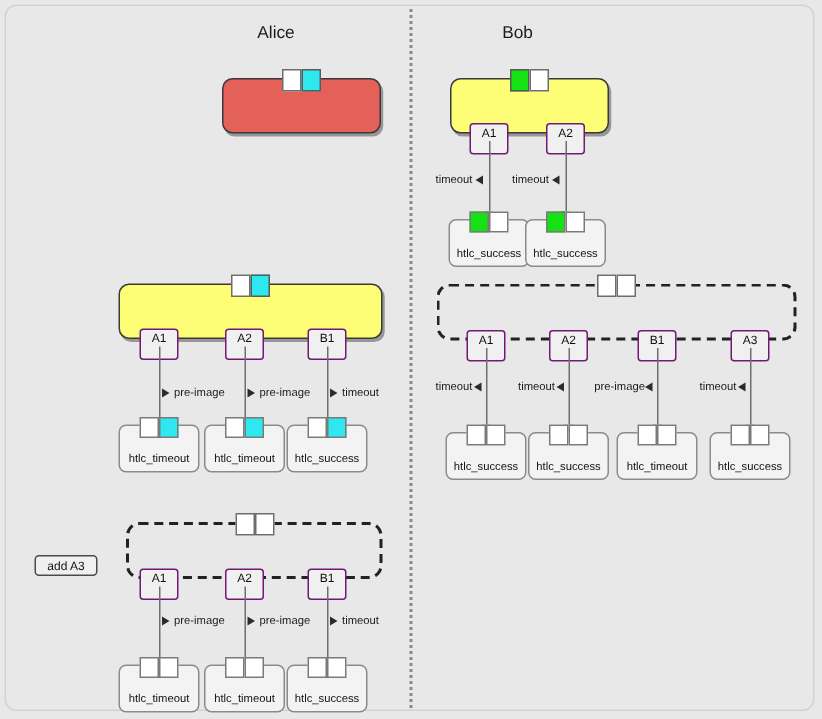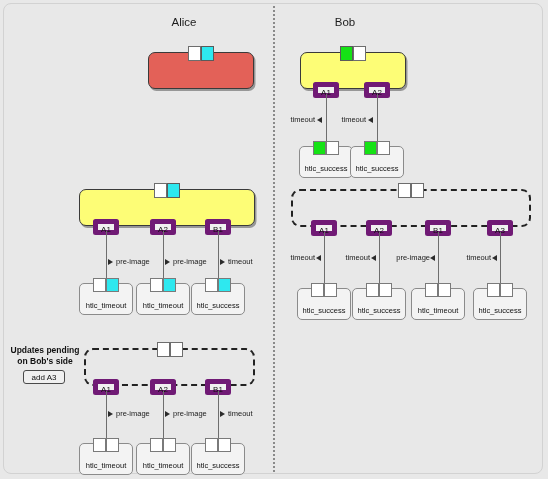--- a/index.html
+++ b/index.html
@@ -41,23 +41,23 @@
   .outs .sq{
     width:13px;height:15px;box-sizing:border-box;
     border:1px solid #6d6d6d;background:#ffffff;
   }
   .outs .sq.cyan{background:#2ee8ef;border-color:#5a5a5a;}
   .outs .sq.green{background:#15e215;border-color:#5a5a5a;}
   .outs .sq.white{background:#ffffff;}
   
   .chip{
     position:absolute;box-sizing:border-box;
-    background:#f0f0f0;border:5px solid #701a75;border-radius:2.5px;
+    background:#f0f0f0;border:1px solid #701a75;border-radius:2.5px;
     font-size:8px;color:#111;text-align:center;line-height:11px;
-    height:16px;width:26px;
+    height:21px;width:26px;
   }
   
   .vline{position:absolute;width:0;border-left:1px solid #6e6e6e;}
   
   .lbl{
     position:absolute;font-size:7.5px;color:#1a1a1a;white-space:nowrap;
     text-align:right;
   }
   
   .arrow-down{
@@ -254,24 +254,20 @@
     <div class="htlc-label">htlc_timeout</div>
   </div>
   <div class="htlc" style="left:473px;top:288px;">
     <div class="htlc-outs">
       <div class="sq white"></div>
       <div class="sq white"></div>
     </div>
     <div class="htlc-label">htlc_success</div>
   </div>
 
-  <div class="pending-title" style="left:10px;top:345px;width:70px;">
-    <span>Updates pending</span><br>
-    <span>on Bob's side</span>
-  </div>
   <div class="pending-chip" style="left:23px;top:370px;">add A3</div>
 
   <div class="commit dashed" style="left:84px;top:348px;width:171px;height:38px;">
     <div class="outs" style="top:-8px;">
       <div class="sq white"></div>
       <div class="sq white"></div>
     </div>
   </div>
   <div class="chip" style="left:93px;top:379px;">A1</div>
   <div class="chip" style="left:150px;top:379px;">A2</div>

